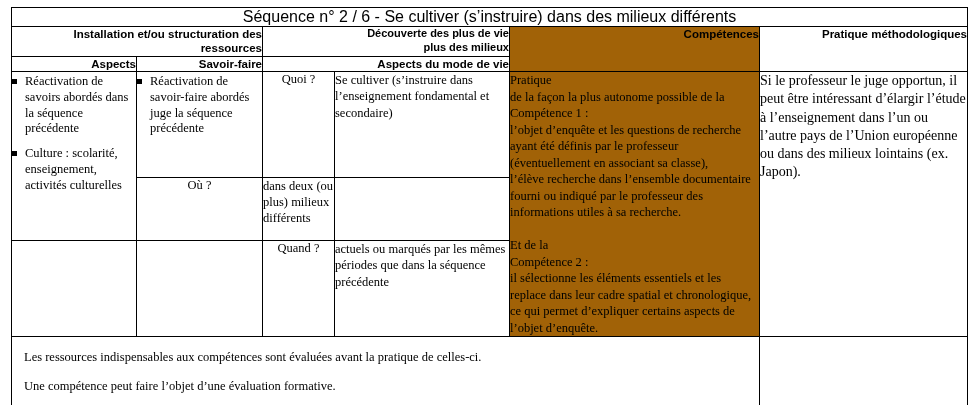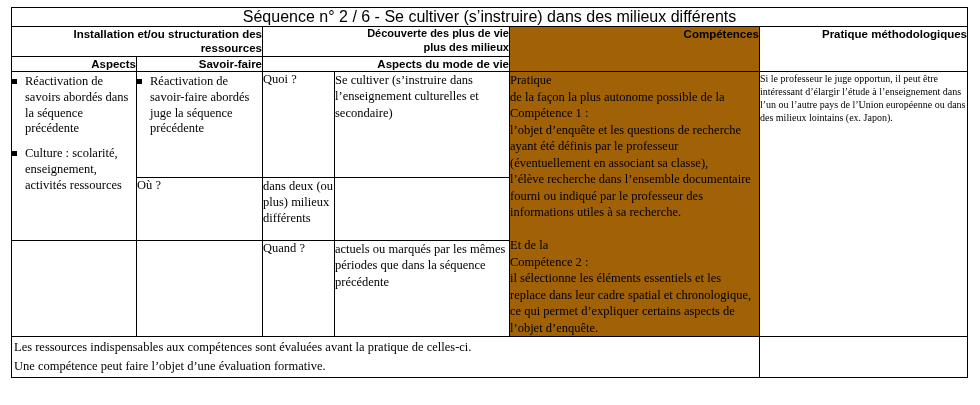--- a/index.html
+++ b/index.html
@@ -76,45 +76,46 @@
     position: absolute;
     left: 0;
     top: 5px;
     width: 5px;
     height: 5px;
     background: #000;
   }
   .q-label {
     font-size: 12.5px;
     padding: 7px 6px 6px 8px;
+    text-align: center;
   }
   .q-text {
     font-size: 12.5px;
     padding: 7px 8px 6px 8px;
     line-height: 1.3;
   }
   .comp-text {
     font-size: 12.5px;
     line-height: 1.32;
     padding: 9px 10px 6px 9px;
     white-space: pre-line;
     margin-top: 23px;
   }
   .rem-text {
-    font-size: 10px;
+    font-size: 14px;
     line-height: 1.3;
     padding: 9px 9px 6px 9px;
   }
   .footer-cell {
     font-size: 12.5px;
     line-height: 1.35;
     padding: 7px 9px 8px 10px;
   }
   .footer-cell div {
-    margin: 2px;
+    margin: 12px;
   }
 </style>
 </head>
 <body>
 
 <div class="sheet">
   <table class="grid">
     <colgroup>
       <col style="width:125px">
       <col style="width:126px">
@@ -138,30 +139,30 @@
       </tr>
       <tr>
         <td class="hdr">Aspects</td>
         <td class="hdr">Savoir-faire</td>
         <td class="hdr" colspan="2">Aspects du mode de vie</td>
       </tr>
       <tr>
         <td class="body-cell" rowspan="2">
           <ul class="bullets">
             <li>Réactivation de savoirs abordés dans la séquence précédente</li>
-            <li>Culture : scolarité, enseignement, activités ressources</li>
+            <li>Culture : scolarité, enseignement, activités culturelles</li>
           </ul>
         </td>
         <td class="body-cell" rowspan="1">
           <ul class="bullets">
             <li>Réactivation de savoir-faire abordés juge la séquence précédente</li>
           </ul>
         </td>
         <td class="q-label">Quoi ?</td>
-        <td class="q-text">Se cultiver (s’instruire dans l’enseignement culturelles et secondaire)</td>
+        <td class="q-text">Se cultiver (s’instruire dans l’enseignement fondamental et secondaire)</td>
         <td class="comp-text shaded" rowspan="3">Pratique
 de la façon la plus autonome possible de la Compétence 1 :
 l’objet d’enquête et les questions de recherche ayant été définis par le professeur (éventuellement en associant sa classe),
 l’élève recherche dans l’ensemble documentaire fourni ou indiqué par le professeur des informations utiles à sa  recherche.
 
 Et de la
 Compétence 2 :
 il sélectionne  les éléments essentiels et les replace dans leur cadre spatial et chronologique, ce qui permet d’expliquer certains aspects de l’objet d’enquête.</td>
         <td class="rem-text" rowspan="3">Si le professeur le juge opportun, il peut être intéressant d’élargir l’étude à l’enseignement dans l’un ou l’autre pays de l’Union européenne ou dans des milieux lointains (ex. Japon).</td>
       </tr>

